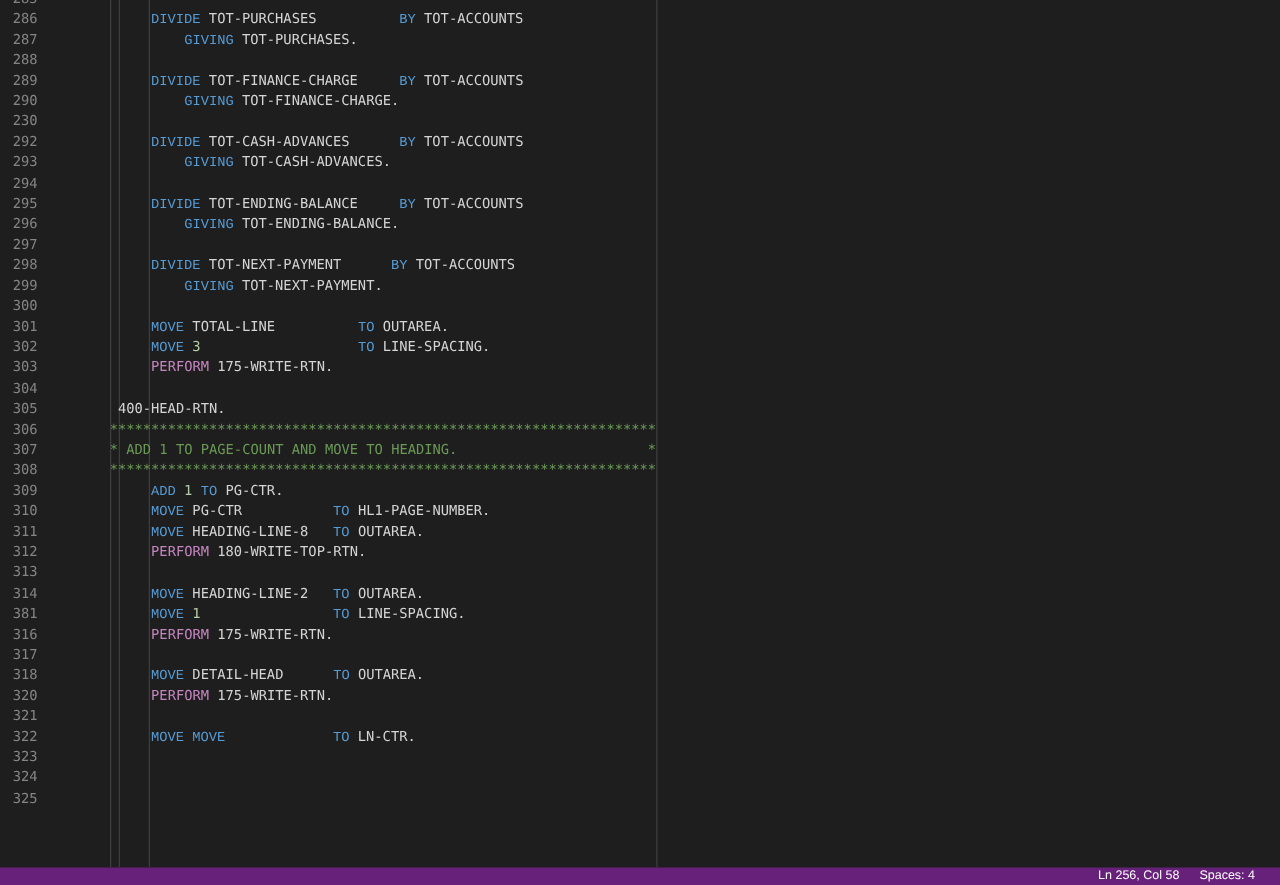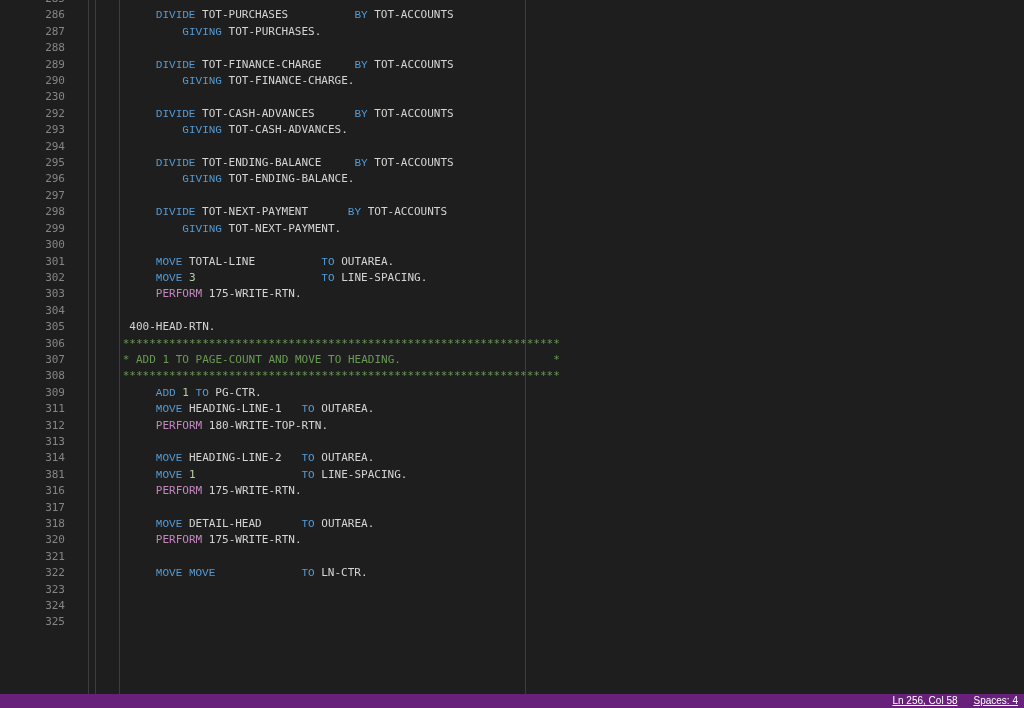--- a/index.html
+++ b/index.html
@@ -25,21 +25,20 @@
   }
   .lines {
     position: absolute; top: -9px; left: 0; right: 0;
     z-index: 2;
     font-size: 11px;
   }
   .line {
     display: flex;
     height: 16.41px; line-height: 16.41px;
     white-space: pre;
-    padding-left: 35px;
   }
   .ln {
     flex: none;
     width: 30px;
     text-align: right;
     color: #858585;
   }
   .code { flex: none; margin-left: 18px; white-space: pre; }
 
   .tok-ws  { color: #d4d4d4; }
@@ -50,23 +49,22 @@
   .tok-cm  { color: #6a9955; }
 
   
   .statusbar {
     position: absolute; left: 0; bottom: 0;
     width: 1024px; height: 14px;
     background: #68217a;
     display: flex; align-items: center; justify-content: flex-end;
     font-family: "Liberation Sans", sans-serif;
     font-size: 10px; color: #ffffff;
-    padding-right: 6px;
+    padding-right: 20px;
     z-index: 3;
-    text-decoration: underline;
   }
   .status-item { margin-left: 16px; line-height: 14px; cursor: pointer; }
 </style>
 </head>
 <body>
 
 <div class="window">
 
   <div class="editor">
     <div id="rulers">
@@ -94,21 +92,22 @@
         <div class="line"><span class="ln">300</span><span class="code"></span></div>
         <div class="line"><span class="ln">301</span><span class="code"><span class="tok-ws">           </span><span class="tok-kw">MOVE</span><span class="tok-id"> TOTAL-LINE</span><span class="tok-ws">          </span><span class="tok-kw">TO</span><span class="tok-id"> OUTAREA.</span></span></div>
         <div class="line"><span class="ln">302</span><span class="code"><span class="tok-ws">           </span><span class="tok-kw">MOVE</span><span class="tok-ws"> </span><span class="tok-num">3</span><span class="tok-ws">                   </span><span class="tok-kw">TO</span><span class="tok-id"> LINE-SPACING.</span></span></div>
         <div class="line"><span class="ln">303</span><span class="code"><span class="tok-ws">           </span><span class="tok-ctl">PERFORM</span><span class="tok-id"> 175-WRITE-RTN.</span></span></div>
         <div class="line"><span class="ln">304</span><span class="code"></span></div>
         <div class="line"><span class="ln">305</span><span class="code"><span class="tok-ws">       </span><span class="tok-id">400-HEAD-RTN.</span></span></div>
         <div class="line"><span class="ln">306</span><span class="code"><span class="tok-ws">      </span><span class="tok-cm">******************************************************************</span></span></div>
         <div class="line"><span class="ln">307</span><span class="code"><span class="tok-ws">      </span><span class="tok-cm">* ADD 1 TO PAGE-COUNT AND MOVE TO HEADING.                       *</span></span></div>
         <div class="line"><span class="ln">308</span><span class="code"><span class="tok-ws">      </span><span class="tok-cm">******************************************************************</span></span></div>
         <div class="line"><span class="ln">309</span><span class="code"><span class="tok-ws">           </span><span class="tok-kw">ADD</span><span class="tok-ws"> </span><span class="tok-num">1</span><span class="tok-ws"> </span><span class="tok-kw">TO</span><span class="tok-id"> PG-CTR.</span></span></div>
-        <div class="line"><span class="ln">311</span><span class="code"><span class="tok-ws">           </span><span class="tok-kw">MOVE</span><span class="tok-id"> HEADING-LINE-1</span><span class="tok-ws">   </span><span class="tok-kw">TO</span><span class="tok-id"> OUTAREA.</span></span></div>
+        <div class="line"><span class="ln">310</span><span class="code"><span class="tok-ws">           </span><span class="tok-kw">MOVE</span><span class="tok-id"> PG-CTR</span><span class="tok-ws">           </span><span class="tok-kw">TO</span><span class="tok-id"> HL1-PAGE-NUMBER.</span></span></div>
+        <div class="line"><span class="ln">311</span><span class="code"><span class="tok-ws">           </span><span class="tok-kw">MOVE</span><span class="tok-id"> HEADING-LINE-8</span><span class="tok-ws">   </span><span class="tok-kw">TO</span><span class="tok-id"> OUTAREA.</span></span></div>
         <div class="line"><span class="ln">312</span><span class="code"><span class="tok-ws">           </span><span class="tok-ctl">PERFORM</span><span class="tok-id"> 180-WRITE-TOP-RTN.</span></span></div>
         <div class="line"><span class="ln">313</span><span class="code"></span></div>
         <div class="line"><span class="ln">314</span><span class="code"><span class="tok-ws">           </span><span class="tok-kw">MOVE</span><span class="tok-id"> HEADING-LINE-2</span><span class="tok-ws">   </span><span class="tok-kw">TO</span><span class="tok-id"> OUTAREA.</span></span></div>
         <div class="line"><span class="ln">381</span><span class="code"><span class="tok-ws">           </span><span class="tok-kw">MOVE</span><span class="tok-ws"> </span><span class="tok-num">1</span><span class="tok-ws">                </span><span class="tok-kw">TO</span><span class="tok-id"> LINE-SPACING.</span></span></div>
         <div class="line"><span class="ln">316</span><span class="code"><span class="tok-ws">           </span><span class="tok-ctl">PERFORM</span><span class="tok-id"> 175-WRITE-RTN.</span></span></div>
         <div class="line"><span class="ln">317</span><span class="code"></span></div>
         <div class="line"><span class="ln">318</span><span class="code"><span class="tok-ws">           </span><span class="tok-kw">MOVE</span><span class="tok-id"> DETAIL-HEAD</span><span class="tok-ws">      </span><span class="tok-kw">TO</span><span class="tok-id"> OUTAREA.</span></span></div>
         <div class="line"><span class="ln">320</span><span class="code"><span class="tok-ws">           </span><span class="tok-ctl">PERFORM</span><span class="tok-id"> 175-WRITE-RTN.</span></span></div>
         <div class="line"><span class="ln">321</span><span class="code"></span></div>
         <div class="line"><span class="ln">322</span><span class="code"><span class="tok-ws">           </span><span class="tok-kw">MOVE</span><span class="tok-ws"> </span><span class="tok-kw">MOVE</span><span class="tok-ws">             </span><span class="tok-kw">TO</span><span class="tok-id"> LN-CTR.</span></span></div>

